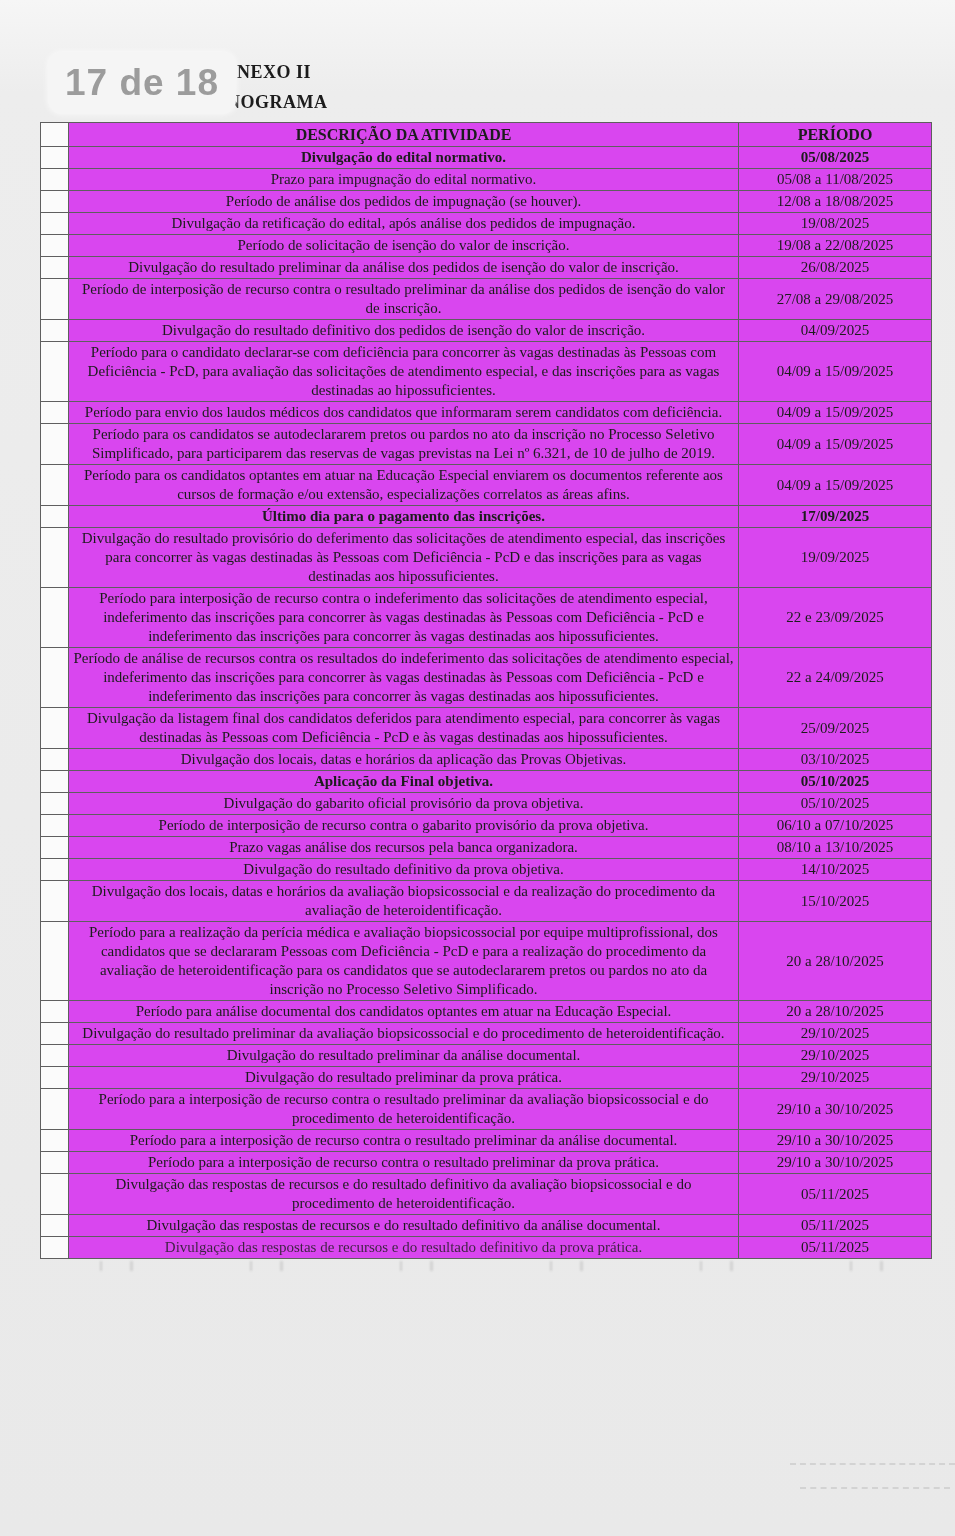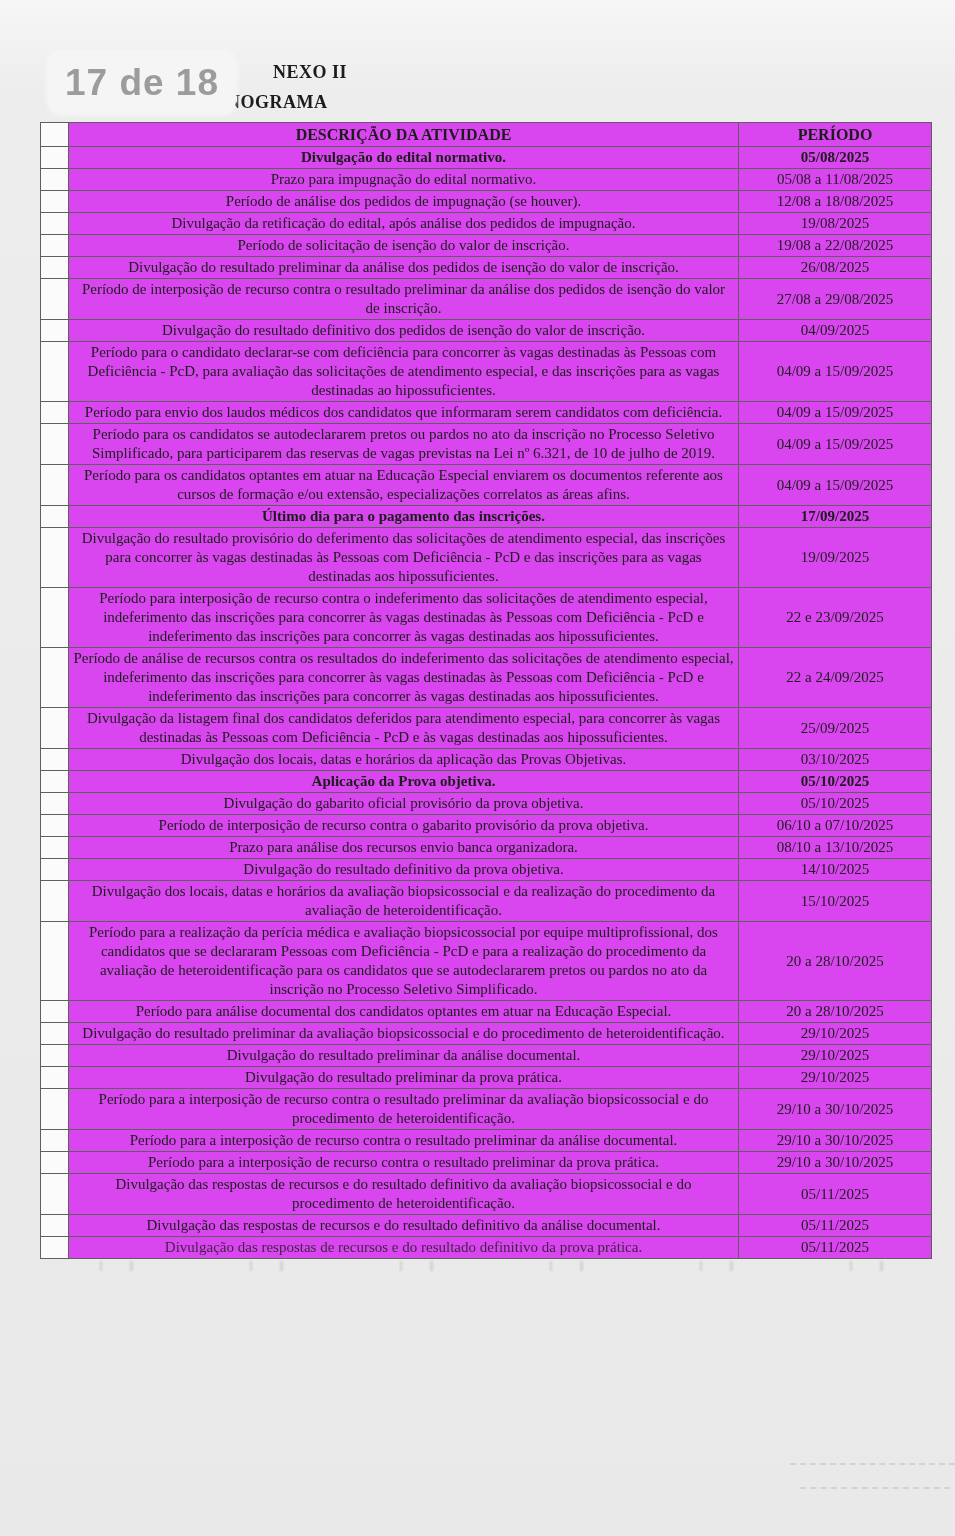--- a/index.html
+++ b/index.html
@@ -17,21 +17,21 @@
     background:#f5f5f5;border-radius:14px;
     display:flex;align-items:center;justify-content:center;
     font-family:"Liberation Sans", sans-serif;
     font-weight:bold;font-size:37px;color:#9c9c9c;letter-spacing:1px;
     box-shadow:0 0 6px rgba(255,255,255,.8);
     z-index:3;
   }
 
   .doc-title1{
     position:absolute;left:237px;top:62px;
-    font-size:18px;font-weight:bold;letter-spacing:.5px;z-index:2;margin-left:36px;
+    font-size:18px;font-weight:bold;letter-spacing:.5px;z-index:2;
   }
   .doc-title2{
     position:absolute;left:227px;top:92px;
     font-size:18px;font-weight:bold;letter-spacing:.5px;z-index:2;
   }
 
   
   .table-wrap{position:absolute;left:40px;top:122px;width:891px;}
   table.cron{
     border-collapse:collapse;width:891px;table-layout:fixed;
@@ -178,36 +178,36 @@
             <td class="activity">Divulgação da listagem final dos candidatos deferidos para atendimento especial, para concorrer às vagas destinadas às Pessoas com Deficiência - PcD e às vagas destinadas aos hipossuficientes.</td>
             <td class="period">25/09/2025</td>
           </tr>
           <tr>
             <td class="stub"></td>
             <td class="activity">Divulgação dos locais, datas e horários da aplicação das Provas Objetivas.</td>
             <td class="period">03/10/2025</td>
           </tr>
           <tr class="bold">
             <td class="stub"></td>
-            <td class="activity">Aplicação da Prova objetiva.</td>
+            <td class="activity">Aplicação da Final objetiva.</td>
             <td class="period">05/10/2025</td>
           </tr>
           <tr>
             <td class="stub"></td>
             <td class="activity">Divulgação do gabarito oficial provisório da prova objetiva.</td>
             <td class="period">05/10/2025</td>
           </tr>
           <tr>
             <td class="stub"></td>
             <td class="activity">Período de interposição de recurso contra o gabarito provisório da prova objetiva.</td>
             <td class="period">06/10 a 07/10/2025</td>
           </tr>
           <tr>
             <td class="stub"></td>
-            <td class="activity">Prazo para análise dos recursos envio banca organizadora.</td>
+            <td class="activity">Prazo vagas análise dos recursos pela banca organizadora.</td>
             <td class="period">08/10 a 13/10/2025</td>
           </tr>
           <tr>
             <td class="stub"></td>
             <td class="activity">Divulgação do resultado definitivo da prova objetiva.</td>
             <td class="period">14/10/2025</td>
           </tr>
           <tr>
             <td class="stub"></td>
             <td class="activity">Divulgação dos locais, datas e horários da avaliação biopsicossocial e da realização do procedimento da avaliação de heteroidentificação.</td>

